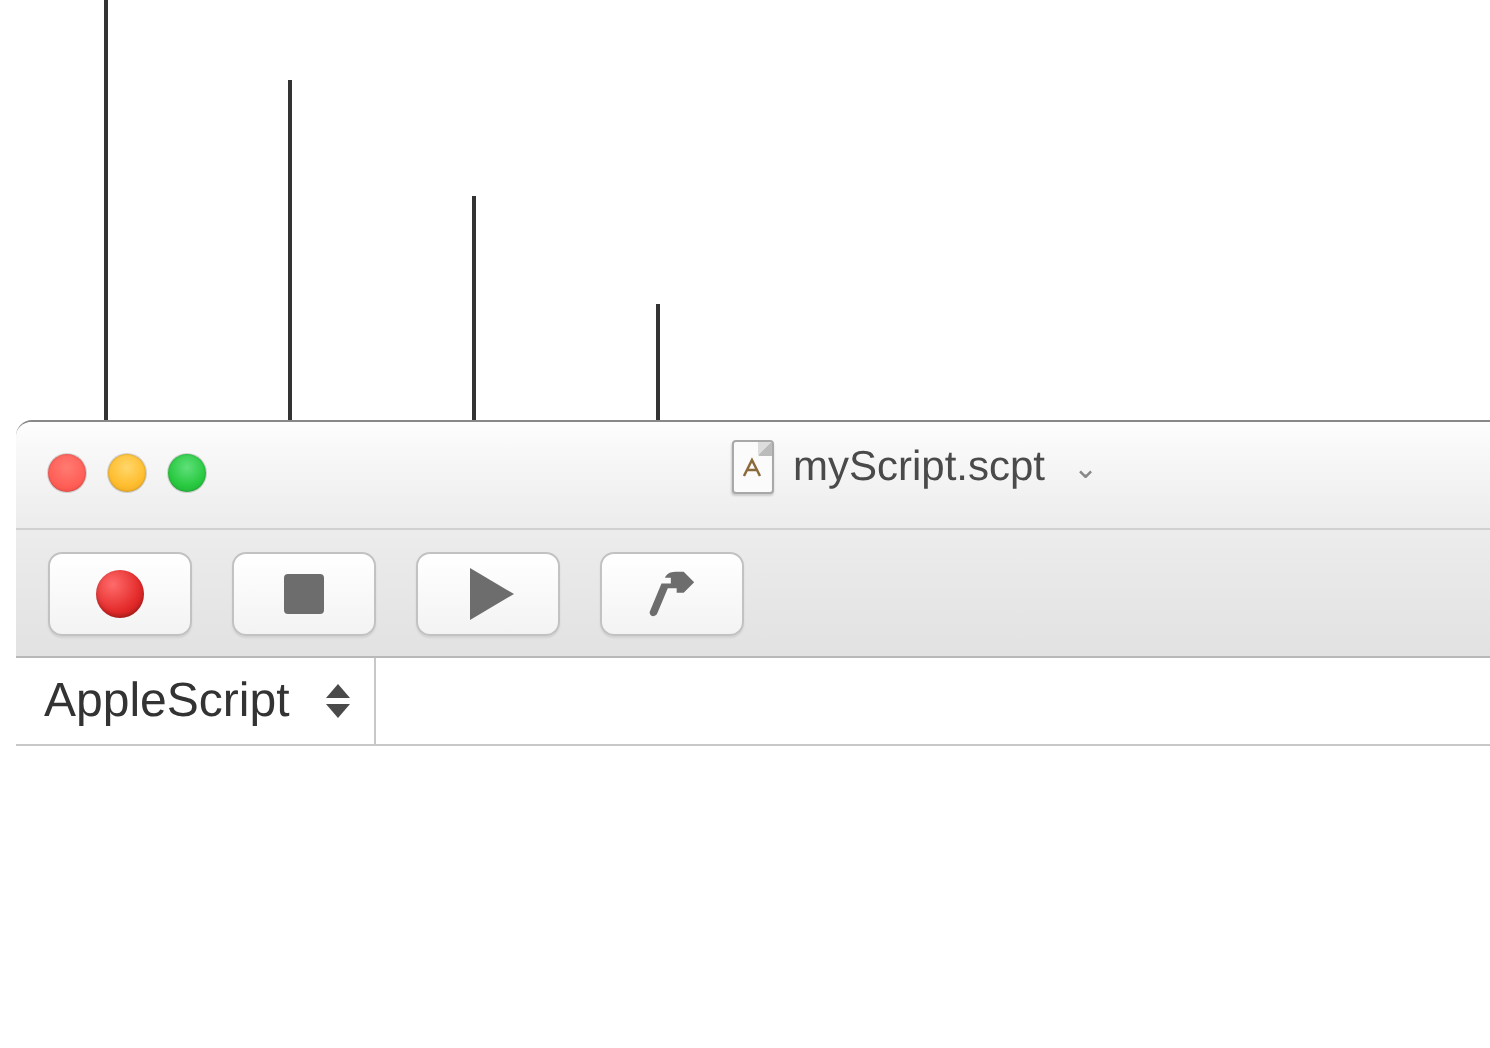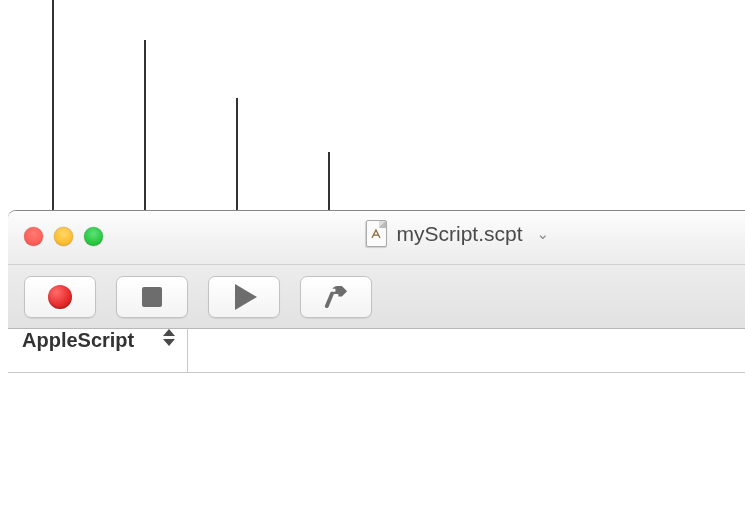--- a/index.html
+++ b/index.html
@@ -133,27 +133,27 @@
   .hammer svg { width: 28px; height: 28px; }
 
   .nav-bar {
     height: 44px;
     background: #ffffff;
     border-bottom: 1.5px solid #c8c8c8;
     display: flex;
   }
   .nav-cell {
     display: flex;
+    align-items: center;
     padding: 0 12px 0 14px;
     border-right: 1.5px solid #c8c8c8;
-    font-size: 20px;
+    font-size: 24px;
     color: #333;
     gap: 10px;
     position: relative;
-    font-weight: bold;
   }
   .nav-cell.lang { width: 180px; }
   .nav-cell.sel { width: 262px; }
   .stepper {
     display: flex;
     flex-direction: column;
     gap: 3px;
     margin-left: auto;
   }
   .stepper .up, .stepper .down {

